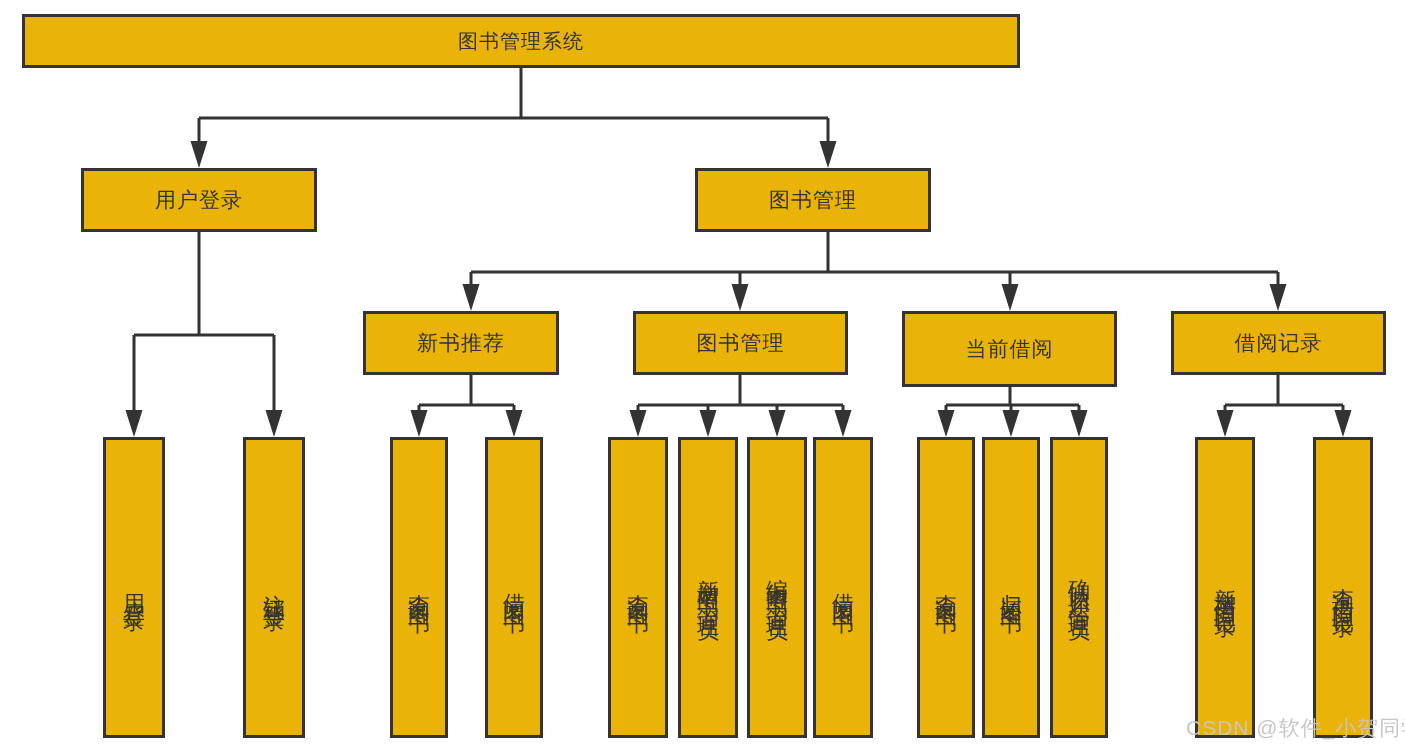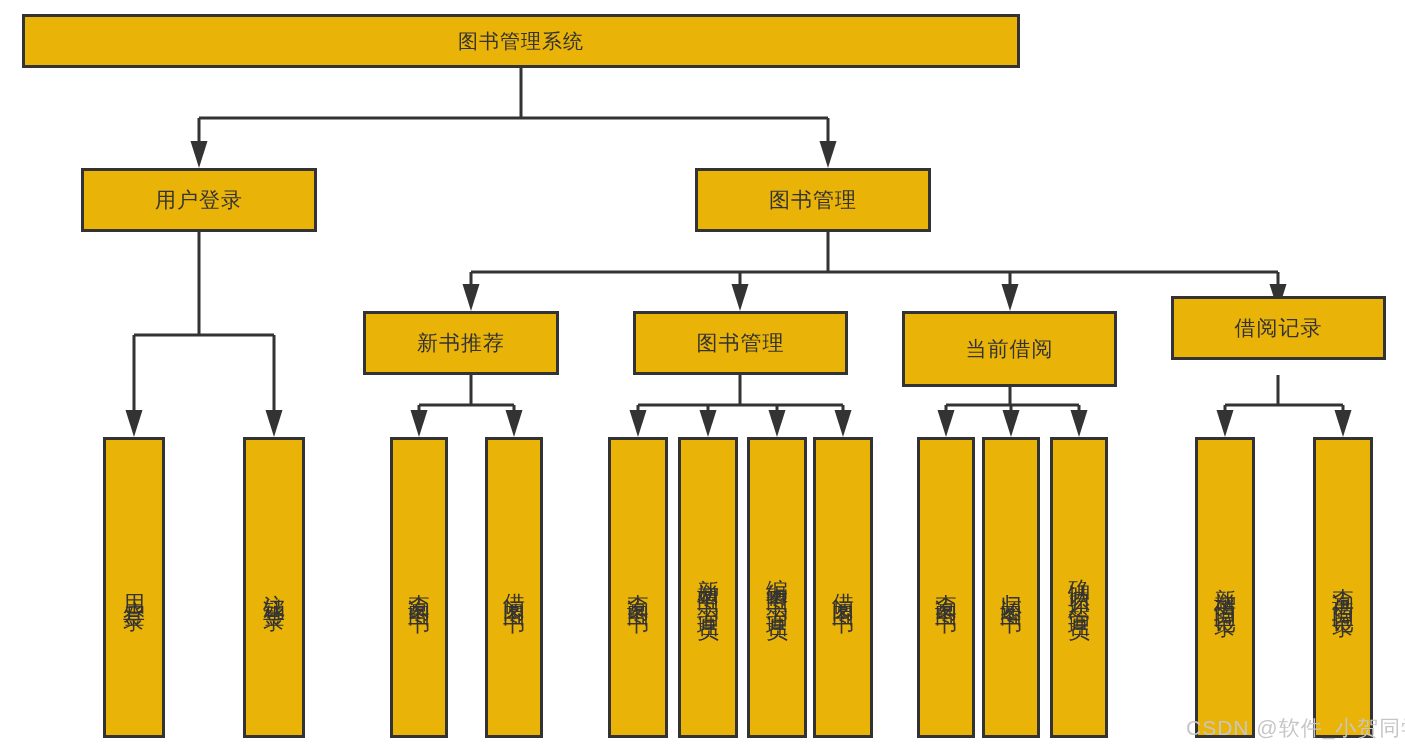--- a/index.html
+++ b/index.html
@@ -111,21 +111,21 @@
 
   <div class="node" style="left:363px; top:311px; width:196px; height:64px;">
     <span class="hlabel">新书推荐</span>
   </div>
   <div class="node" style="left:633px; top:311px; width:215px; height:64px;">
     <span class="hlabel">图书管理</span>
   </div>
   <div class="node" style="left:902px; top:311px; width:215px; height:76px;">
     <span class="hlabel">当前借阅</span>
   </div>
-  <div class="node" style="left:1171px; top:296px; width:215px; height:64px;">
+  <div class="node" style="left:1171px; top:311px; width:215px; height:64px;">
     <span class="hlabel">借阅记录</span>
   </div>
 
   <div class="node" style="left:103px; top:437px; width:62px; height:301px;">
     <span class="vlabel">用户登录</span>
   </div>
   <div class="node" style="left:243px; top:437px; width:62px; height:301px;">
     <span class="vlabel">注销登录</span>
   </div>
 

